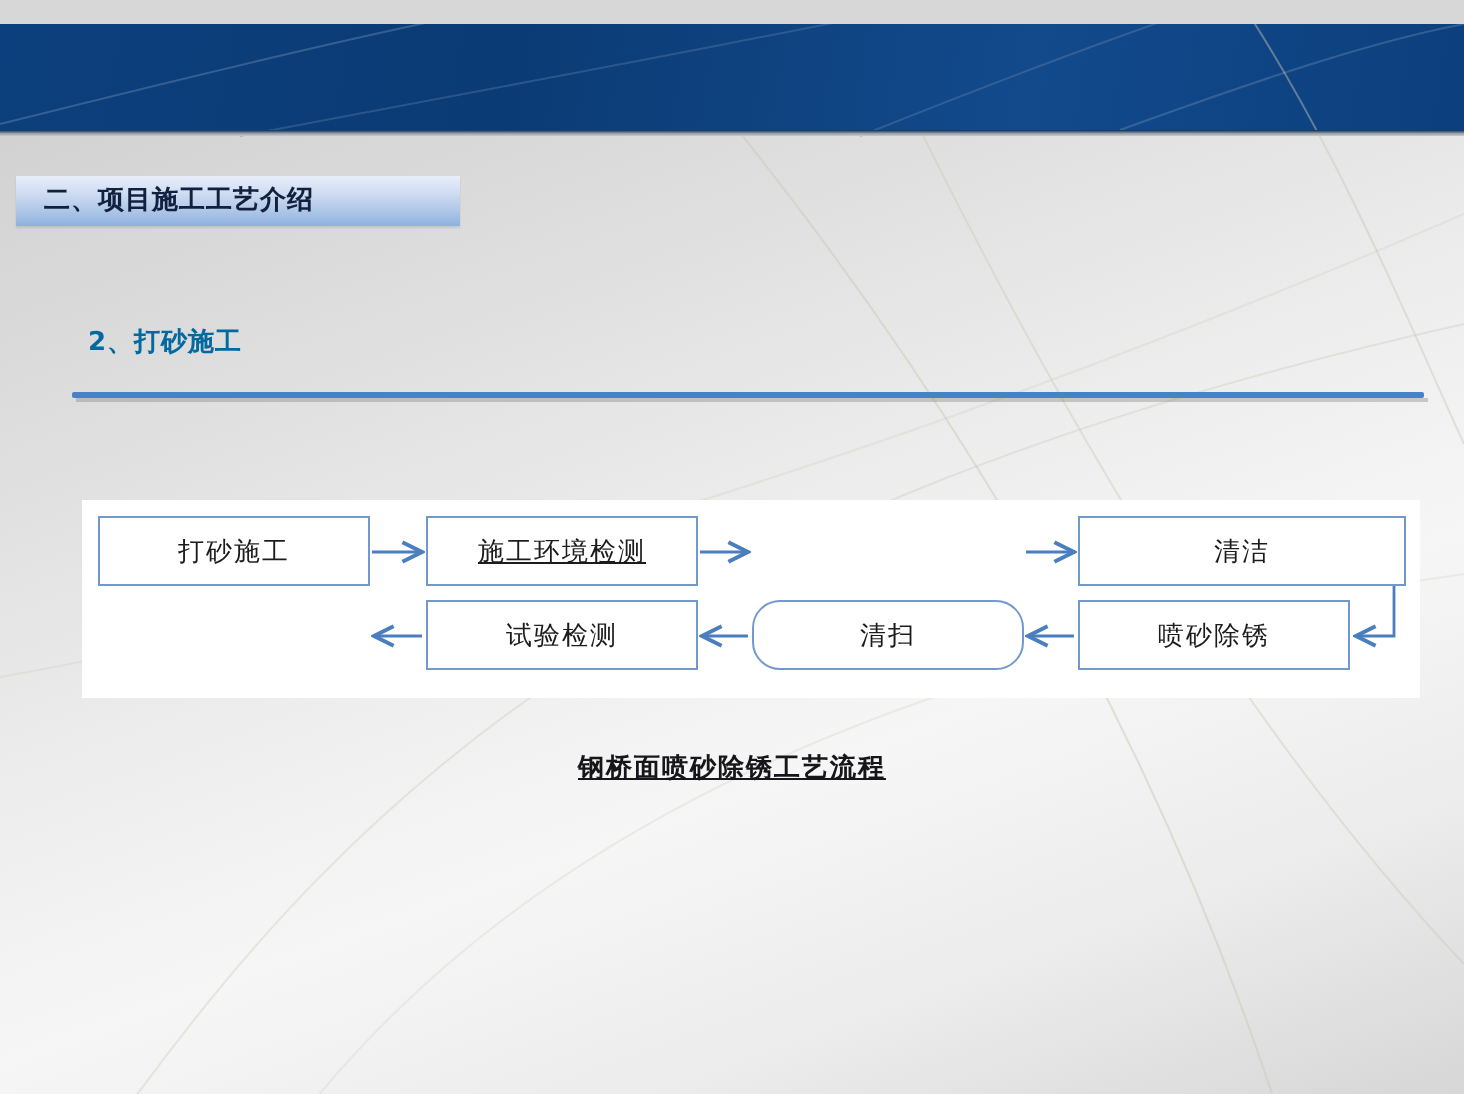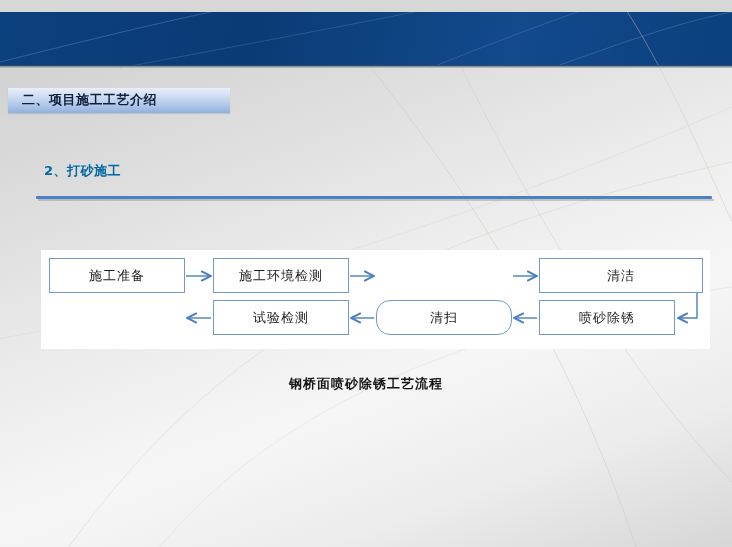--- a/index.html
+++ b/index.html
@@ -73,21 +73,21 @@
     display:flex;align-items:center;justify-content:center;
     font-family:"DejaVu Sans","Liberation Sans",sans-serif;
     font-size:13px;color:#1c1c1c;letter-spacing:1px;
     box-sizing:border-box;white-space:nowrap;
   }
   .flow-svg{position:absolute;left:0;top:0;width:732px;height:547px;pointer-events:none;}
 
   .caption{
     position:absolute;left:0;top:363px;width:732px;text-align:center;
     font-family:"DejaVu Serif","Liberation Serif",serif;
-    font-size:13px;font-weight:bold;color:#16161a;letter-spacing:1px;
+    font-size:13px;font-weight:bold;color:#16161a;letter-spacing:1px;text-decoration:underline;
   }
 </style>
 </head>
 <body>
 
 <div class="slide">
 
   <div class="bg-body"></div>
 
   <svg class="swoosh" viewBox="0 0 732 547">
@@ -131,22 +131,22 @@
       <line x1="513" y1="264" x2="537" y2="264"></line>
 
       <path d="M 676 264 L 697 264 L 697 306 L 678 306"></path>
 
       <line x1="537" y1="306" x2="514" y2="306"></line>
       <line x1="374" y1="306" x2="351" y2="306"></line>
       <line x1="211" y1="306" x2="187" y2="306"></line>
     </g>
   </svg>
 
-  <div class="node" style="left:49px;top:246px;width:136px;">施工准备</div>
-  <div class="node" style="left:213px;top:246px;width:136px;">施工环境检测</div>
+  <div class="node" style="left:49px;top:246px;width:136px;">打砂施工</div>
+  <div class="node" style="left:213px;top:246px;width:136px;text-decoration:underline;">施工环境检测</div>
   <div class="node" style="left:539px;top:246px;width:164px;">清洁</div>
 
   <div class="node" style="left:213px;top:288px;width:136px;">试验检测</div>
   <div class="node" style="left:376px;top:288px;width:136px;border-radius:14px;">清扫</div>
   <div class="node" style="left:539px;top:288px;width:136px;">喷砂除锈</div>
 
   <div class="caption">钢桥面喷砂除锈工艺流程</div>
 
   <div class="bg-footer-edge"></div>
   <div class="bg-footer"></div>

